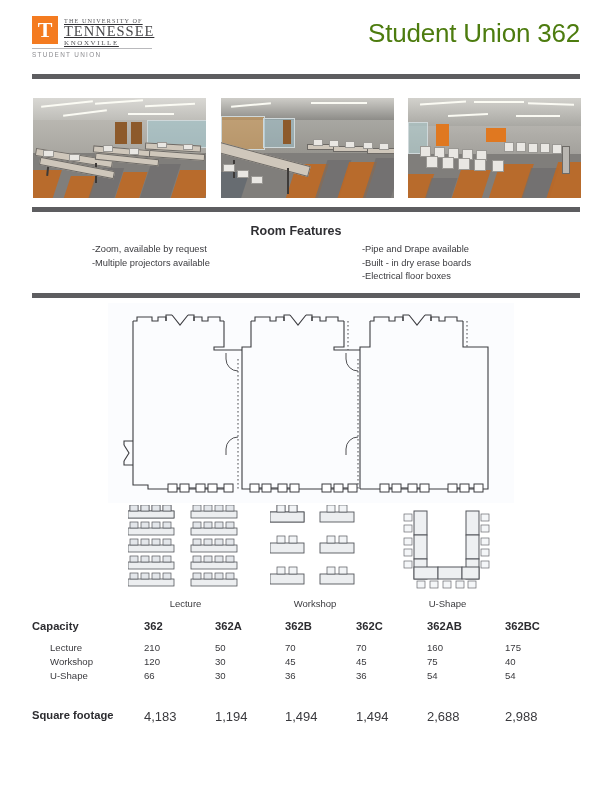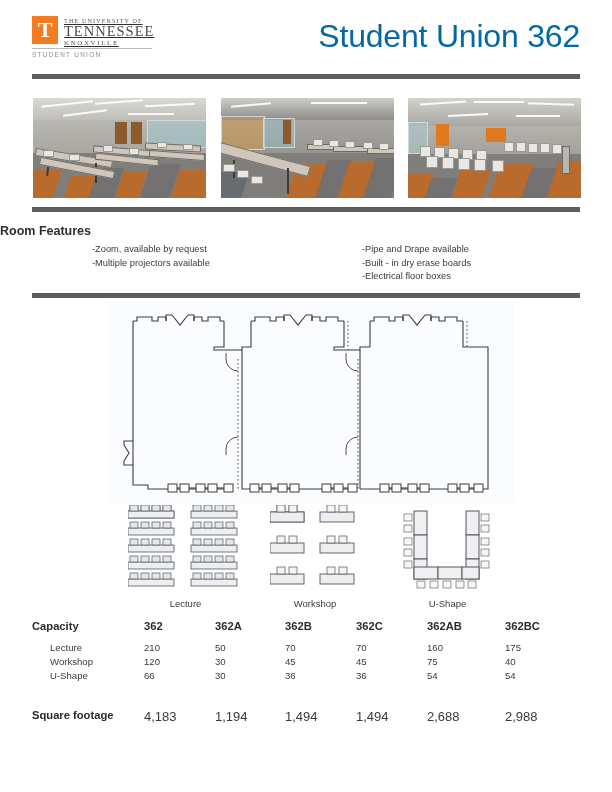--- a/index.html
+++ b/index.html
@@ -26,21 +26,21 @@
   .logo-l1{font-family:"Liberation Serif",serif;font-size:6.2px;letter-spacing:1.1px;color:#58585b;line-height:7px;}
   .logo-l2{font-family:"Liberation Serif",serif;font-size:14.5px;letter-spacing:1.0px;color:#4a4a4d;line-height:15px;}
   .logo-l3{font-family:"Liberation Serif",serif;font-size:7px;letter-spacing:1.6px;color:#58585b;line-height:9px;}
   .logo-sub{
     position:absolute;left:32px;top:48px;width:120px;
     border-top:1px solid #b9b9bc;padding-top:2px;
     font-size:6.4px;letter-spacing:1.3px;color:#8c8c90;
   }
   .title{
     position:absolute;right:32px;top:18px;
-    font-size:32px;font-weight:400;color:#0369a1;letter-spacing:-0.2px;
+    font-size:26px;font-weight:400;color:#4d7c0f;letter-spacing:-0.2px;
     white-space:nowrap;
   }
 
   
   .rule{position:absolute;left:32px;width:548px;height:5px;background:#5d5d60;}
   .rule.r1{top:74px;}
   .rule.r2{top:207px;}
   .rule.r3{top:293px;}
 
   
@@ -53,21 +53,21 @@
   .ph-carpet{position:absolute;background:#c2671f;opacity:.85;transform:skewX(-18deg);}
   .ph-carpet.gray{background:#6f6e6d;opacity:.75;}
   .ph-carpet.blue{background:#57606a;opacity:.6;}
   .ph-table{position:absolute;background:#cfc7bb;border:1px solid #6d6a66;}
   .ph-chair{position:absolute;background:#e9e7e3;border:1px solid #9a9894;}
   .ph-door{position:absolute;background:#8d5a2b;}
   .ph-glass{position:absolute;background:rgba(160,200,210,.55);border:1px solid #cfd8da;}
   .ph-leg{position:absolute;width:2px;background:#3d3a38;}
 
   
-  .rf-title{position:absolute;left:0;top:224px;width:592px;
+  .rf-title{position:absolute;left:0;top:224px;width:592px;text-align:center;
     font-size:12.5px;font-weight:bold;color:#2f2f33;}
   .rf-cols{position:absolute;left:92px;top:243px;width:470px;display:flex;}
   .rf-col{display:flex;flex-direction:column;}
   .rf-col.left{width:270px;}
   .rf-item{font-size:9.3px;line-height:13.5px;color:#3a3a3e;white-space:nowrap;}
 
   
   .floorplan{position:absolute;left:108px;top:303px;width:406px;height:200px;background:#fbfcfe;}
   .floorplan svg{display:block;}
 

